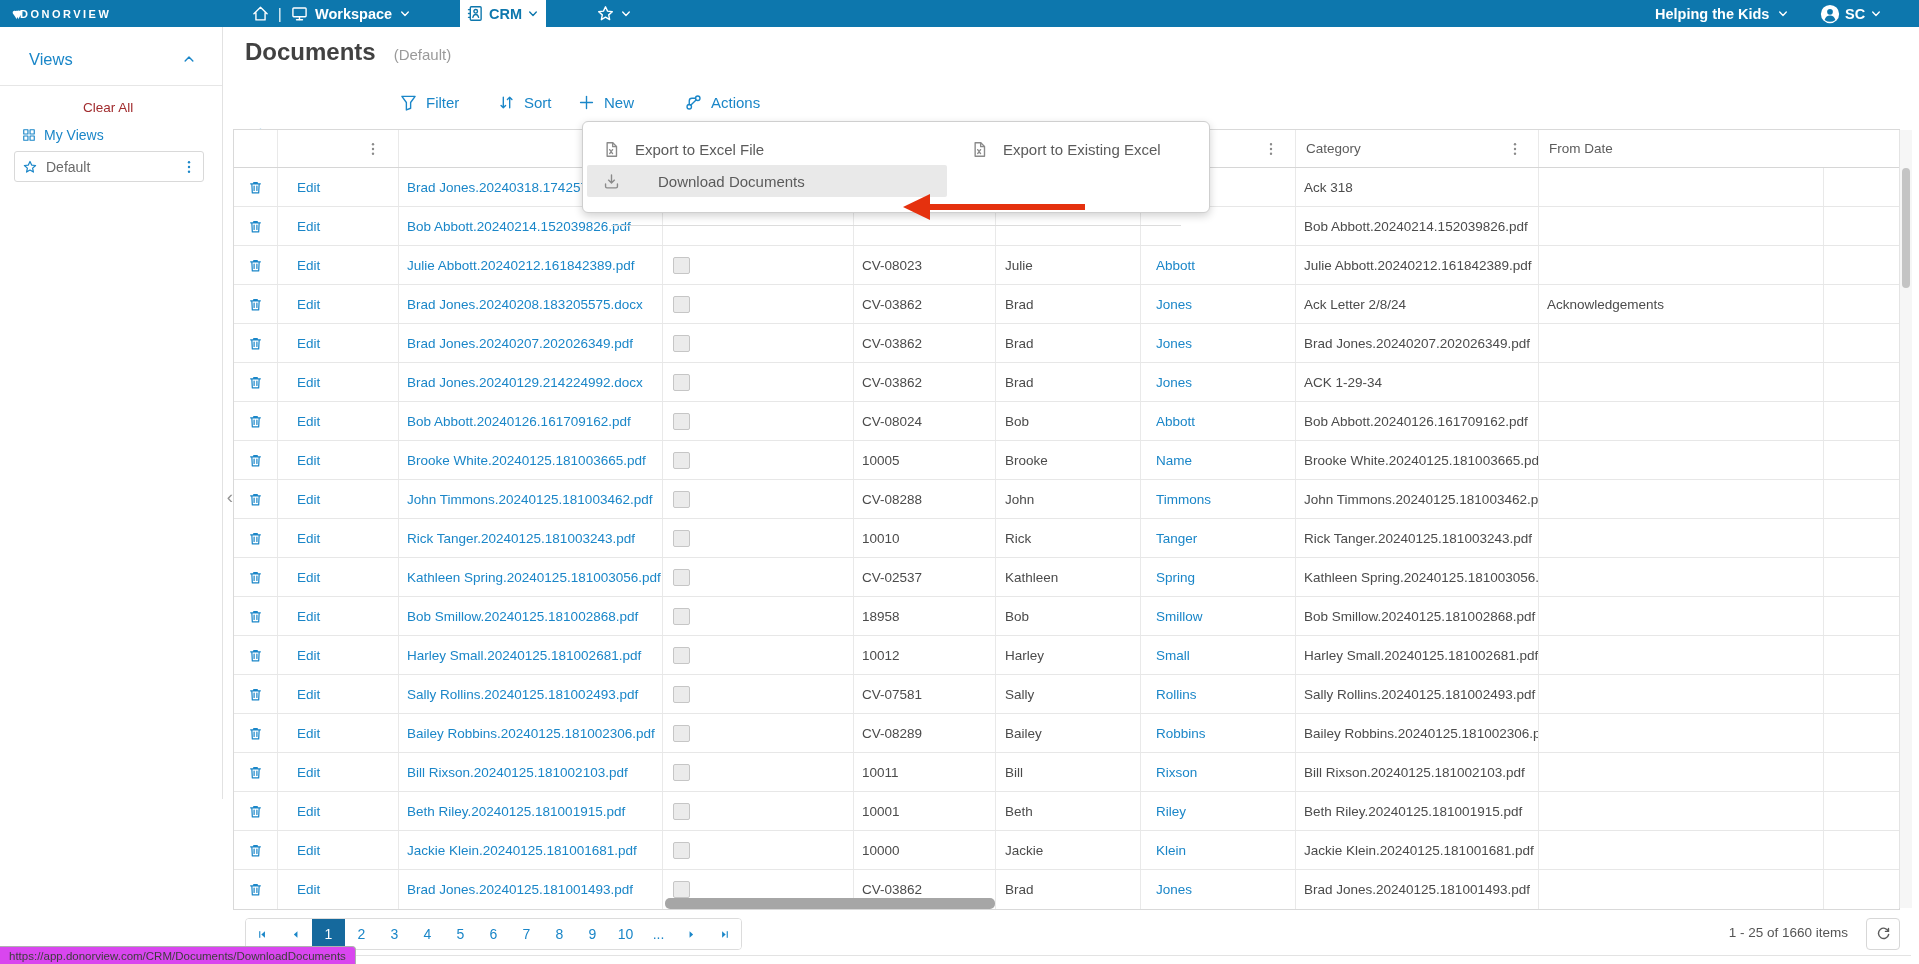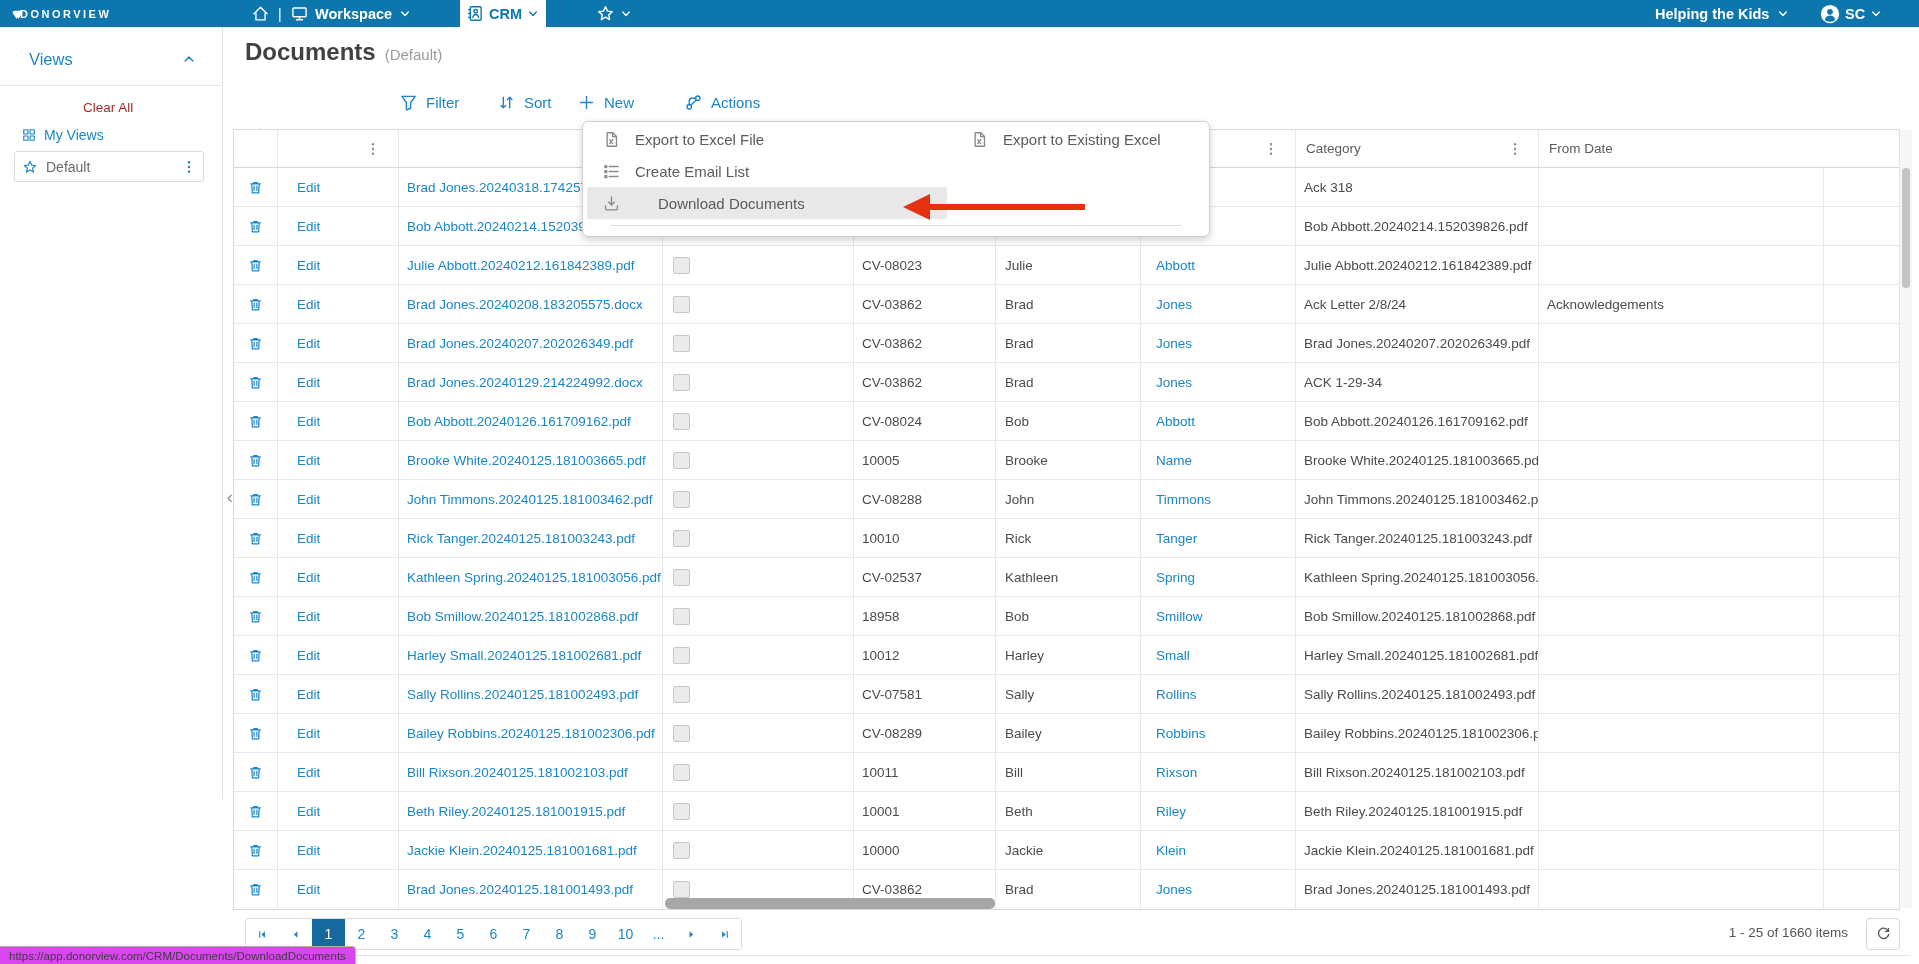--- a/index.html
+++ b/index.html
@@ -38,21 +38,21 @@
   .default-label{margin-left:9px;font-size:14px;color:#6a6a6a;flex:1;}
   .kebab{display:inline-flex;width:16px;height:16px;color:#8a8a8a;cursor:pointer;}
   .collapse-handle{position:absolute;left:222px;top:480px;width:16px;height:34px;display:flex;
     align-items:center;justify-content:center;color:#939393;font-size:19px;z-index:31;}
   .keep-min{position:absolute;left:52px;top:929px;display:flex;align-items:center;gap:8px;
     font-size:13px;color:#9b9b9b;}
   .keep-dot{width:13px;height:13px;border-radius:50%;background:#bcbcbc;}
 
   
   .page-title{position:absolute;left:245px;top:38px;font-size:24px;font-weight:700;color:#414141;}
-  .page-subtitle{margin-left:9px;font-size:15px;font-weight:400;color:#9a9a9a;}
+  .page-subtitle{margin-left:18px;font-size:15px;font-weight:400;color:#9a9a9a;}
   .toolbar{position:absolute;left:0;top:94px;height:24px;width:1919px;}
   .tb-item{position:absolute;top:0;display:flex;align-items:center;gap:9px;color:#1a86c8;
     font-size:15px;cursor:pointer;}
   .tb-item .icn{width:17px;height:17px;}
 
   
   .grid{position:absolute;left:233px;top:129px;width:1665px;border:1px solid #d9d9d9;background:#fff;z-index:10;}
   .g-row{display:grid;grid-template-columns:44px 121px 264px 191px 142px 145px 155px 243px 285px 75px;
     height:39px;border-bottom:1px solid #e7e7e7;box-sizing:border-box;}
   .g-head{height:38px;border-bottom:1px solid #d6d6d6;}
@@ -75,23 +75,23 @@
   .cbx{width:15px;height:15px;background:#ebebeb;border:1px solid #c6c6c6;border-radius:2px;}
 
   
   .vscroll{position:absolute;left:1899px;top:130px;width:12px;height:778px;background:#f6f6f6;
     border-left:1px solid #e4e4e4;z-index:12;}
   .vthumb{position:absolute;left:2px;top:38px;width:8px;height:120px;background:#c4c4c4;border-radius:4px;}
   .hthumb{position:absolute;left:665px;top:898px;width:330px;height:11px;background:#a6a6a6;
     border-radius:5px;z-index:40;}
 
   
-  .menu{position:absolute;left:582px;top:121px;width:628px;height:116px;background:#fff;
+  .menu{position:absolute;left:582px;top:121px;width:628px;height:92px;background:#fff;
     border:1px solid #cfcfcf;border-radius:6px;box-shadow:0 3px 9px rgba(0,0,0,.18);z-index:80;
-    display:flex;padding-top:1px;box-sizing:border-box;}
+    display:flex;padding-top:11px;box-sizing:border-box;}
   .menu-col{display:flex;flex-direction:column;}
   .menu-col.c1{width:368px;}
   .menu-col.c2{flex:1;}
   .menu-item{height:32px;display:flex;align-items:center;gap:15px;padding-left:16px;
     font-size:15px;color:#5b5b5b;cursor:pointer;margin:0 4px;border-radius:2px;}
   .menu-item .icn{width:17px;height:17px;color:#8a8a8a;}
   .menu-item.hl{background:#e9e9e9;gap:38px;}
   .menu-divider{position:absolute;left:28px;right:28px;top:103px;border-top:1px solid #dcdcdc;}
 
   
@@ -854,33 +854,20 @@
         <div class="menu-item">
           <span class="icn ">
             <svg viewBox="0 0 16 16" fill="none" stroke="currentColor" stroke-width="1.3" stroke-linecap="round" stroke-linejoin="round">
               <path d="M3.9 1.7h5.3l3.5 3.5v9.1H3.9z"></path>
               <path d="M9.1 1.8v3.5h3.5"></path>
               <path d="m6.3 8.1 2.7 3.7M9 8.1l-2.7 3.7"></path>
             </svg>
           </span>
           <span>Export to Excel File</span>
         </div>
-        <div class="menu-item">
-          <span class="icn ">
-            <svg viewBox="0 0 16 16" fill="none" stroke="currentColor" stroke-width="1.3" stroke-linecap="round" stroke-linejoin="round">
-              <line x1="5.8" y1="3.3" x2="14.2" y2="3.3"></line>
-              <line x1="5.8" y1="8" x2="14.2" y2="8"></line>
-              <line x1="5.8" y1="12.7" x2="14.2" y2="12.7"></line>
-              <rect x="1.8" y="2.5" width="1.7" height="1.7"></rect>
-              <rect x="1.8" y="7.2" width="1.7" height="1.7"></rect>
-              <rect x="1.8" y="11.9" width="1.7" height="1.7"></rect>
-            </svg>
-          </span>
-          <span>Create Email List</span>
-        </div>
         <div class="menu-item hl">
           <span class="icn ">
             <svg viewBox="0 0 16 16" fill="none" stroke="currentColor" stroke-width="1.3" stroke-linecap="round" stroke-linejoin="round">
               <path d="M8 1.8v7.4M5.2 6.7 8 9.4l2.8-2.7"></path>
               <path d="M2.4 10.4v2.3a1.3 1.3 0 0 0 1.3 1.3h8.6a1.3 1.3 0 0 0 1.3-1.3v-2.3"></path>
             </svg>
           </span>
           <span>Download Documents</span>
         </div>
       </div>

